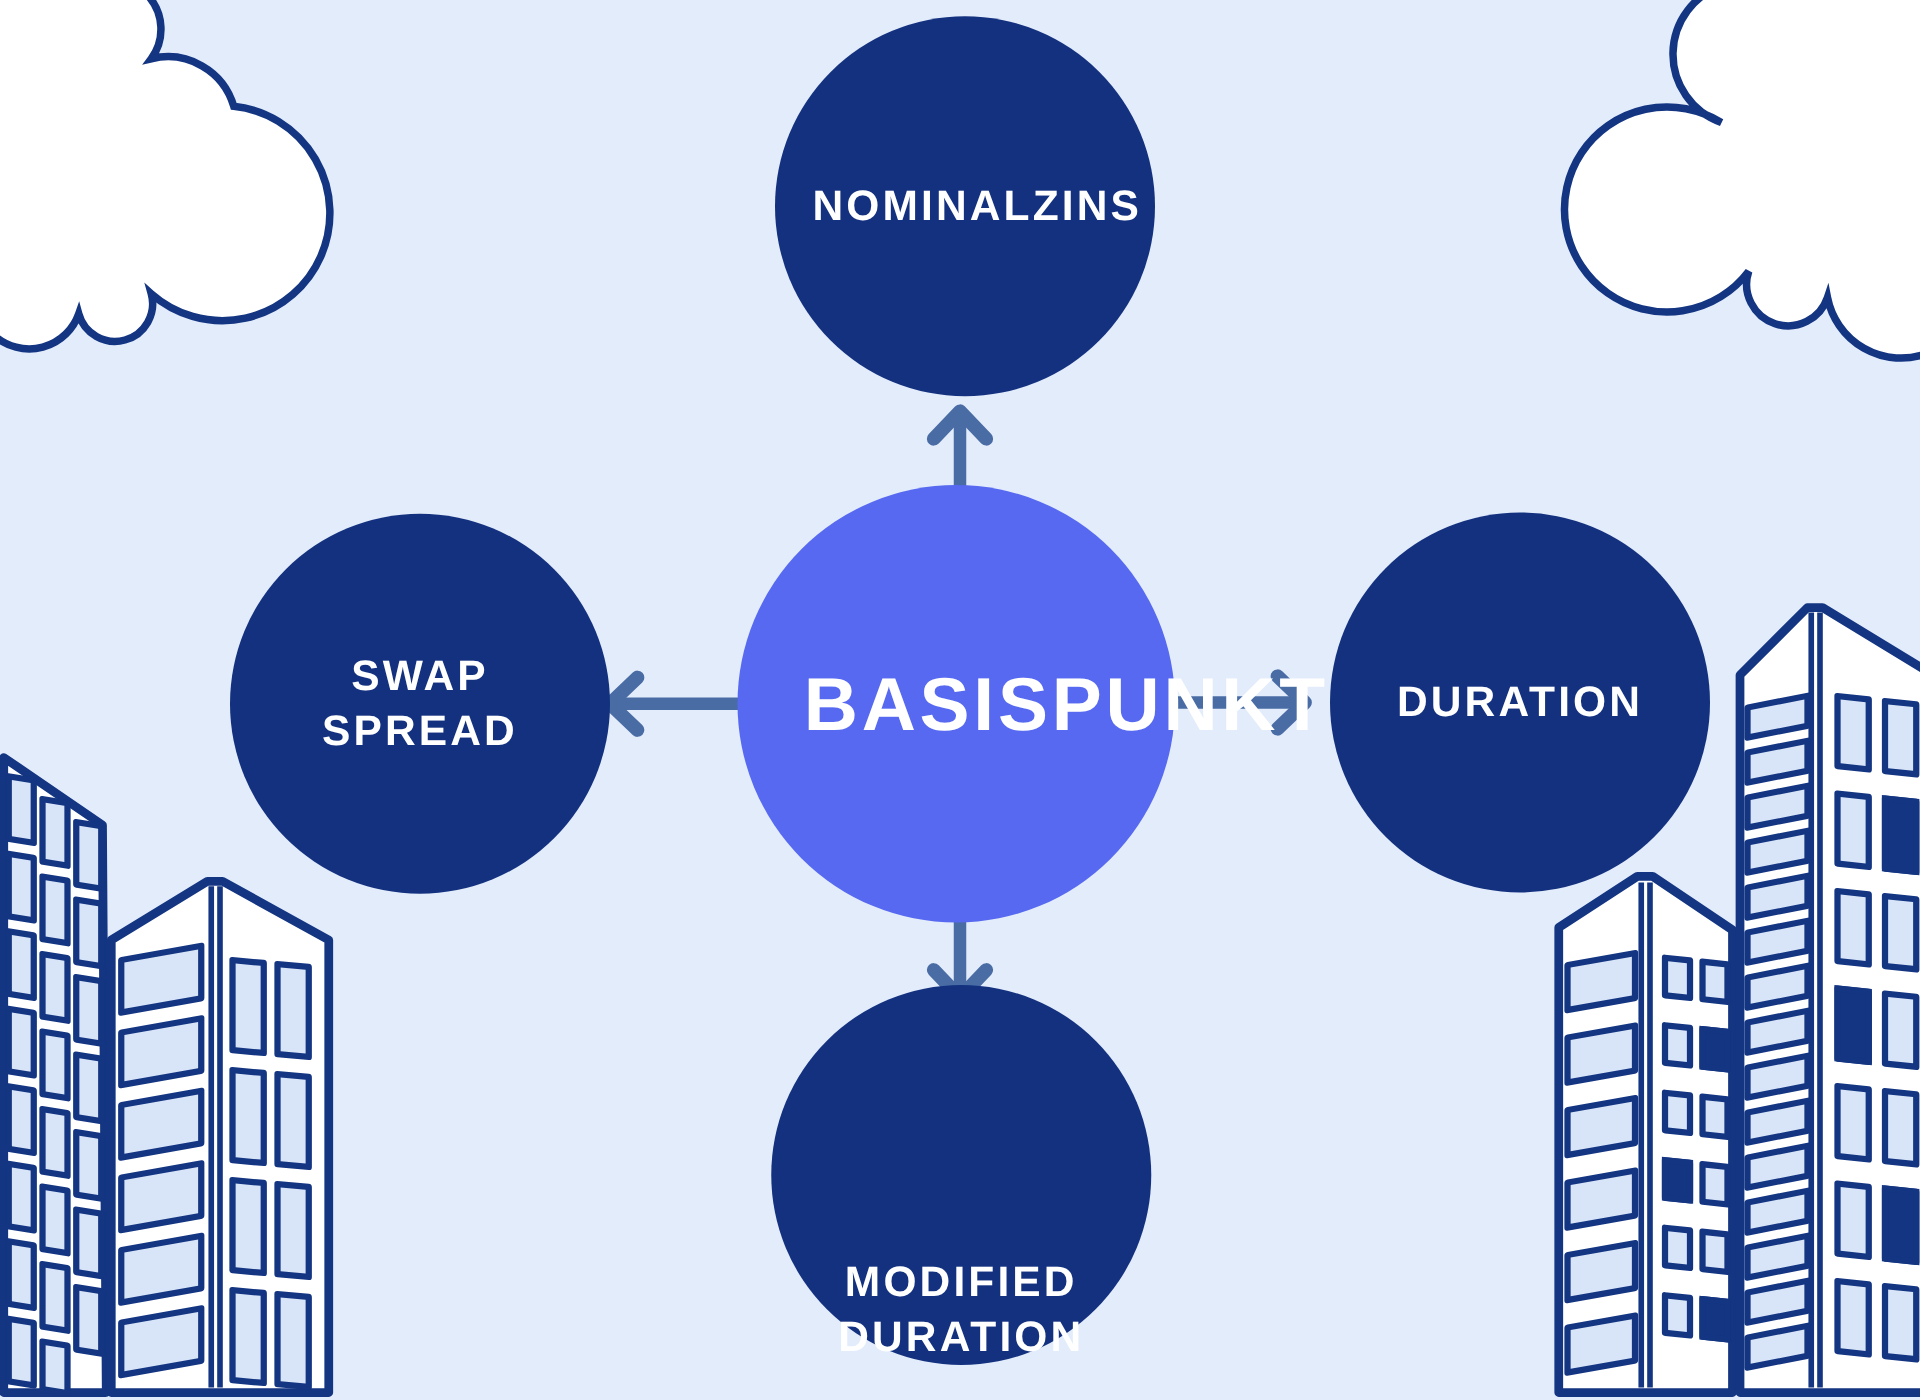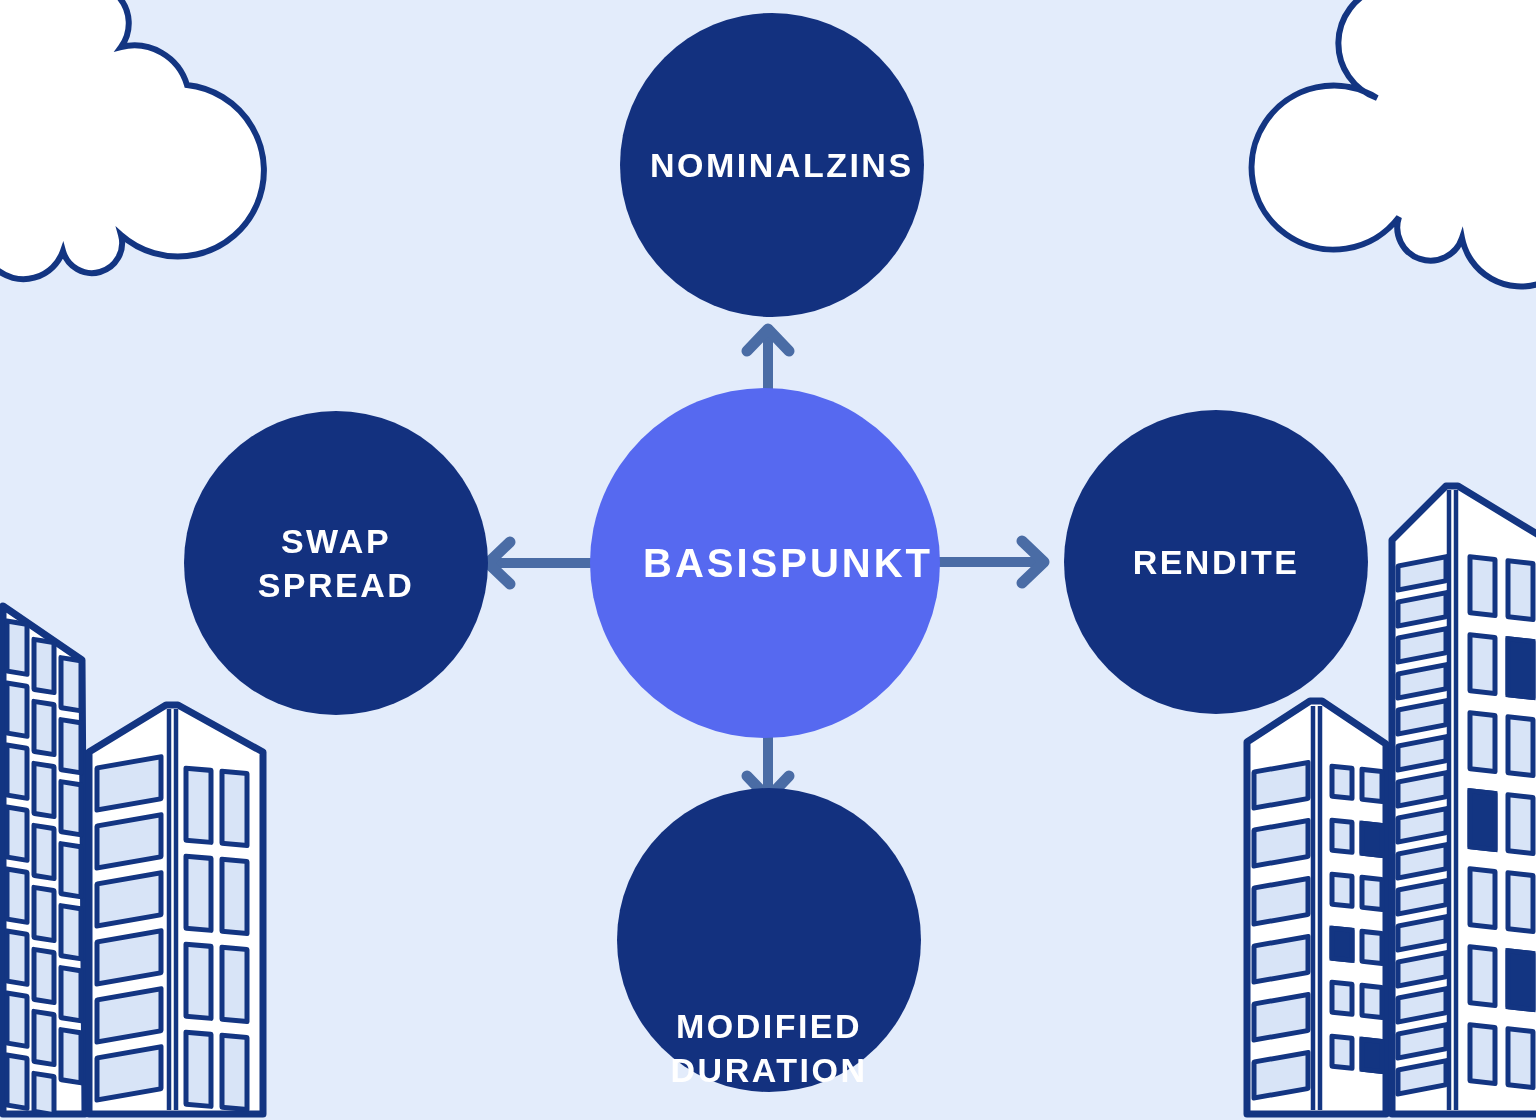--- a/index.html
+++ b/index.html
@@ -30,21 +30,21 @@
     display:flex;align-items:center;justify-content:center;text-align:center;
     transform:translate(-50%,-50%);
     color:var(--label-text);font-weight:bold;
   }
   .satellite{
     width:304px;height:304px;background:var(--node-fill);
     font-size:34px;letter-spacing:2.5px;line-height:1.3;
   }
   .center-node{
     width:350px;height:350px;background:var(--center-fill);
-    font-size:40px;letter-spacing:3px;
+    font-size:60px;letter-spacing:3px;
   }
   .node-label{display:block;max-width:244px;}
   .n-center{left:765px;top:563px;}
   .n-top{left:772px;top:165px;}
   .n-right{left:1216px;top:562px;}
   .n-bottom{left:769px;top:940px;align-items:flex-end;}
   .n-left{left:336px;top:563px;}
 </style>
 </head>
 <body>
@@ -193,21 +193,21 @@
         <path class="arrow-shaft" d="M940,562 L1032,562"></path>
         <path class="arrow-head" d="M1022,541 L1044,562 L1022,583"></path>
       </g>
     </g>
   </svg>
 
   <div class="node satellite n-top">
     <span class="node-label">NOMINALZINS</span>
   </div>
   <div class="node satellite n-right">
-    <span class="node-label">RENDITE</span>
+    <span class="node-label">DURATION</span>
   </div>
   <div class="node satellite n-bottom">
     <span class="node-label">MODIFIED DURATION</span>
   </div>
   <div class="node satellite n-left">
     <span class="node-label">SWAP SPREAD</span>
   </div>
   <div class="node center-node n-center">
     <span class="node-label">BASISPUNKT</span>
   </div>

